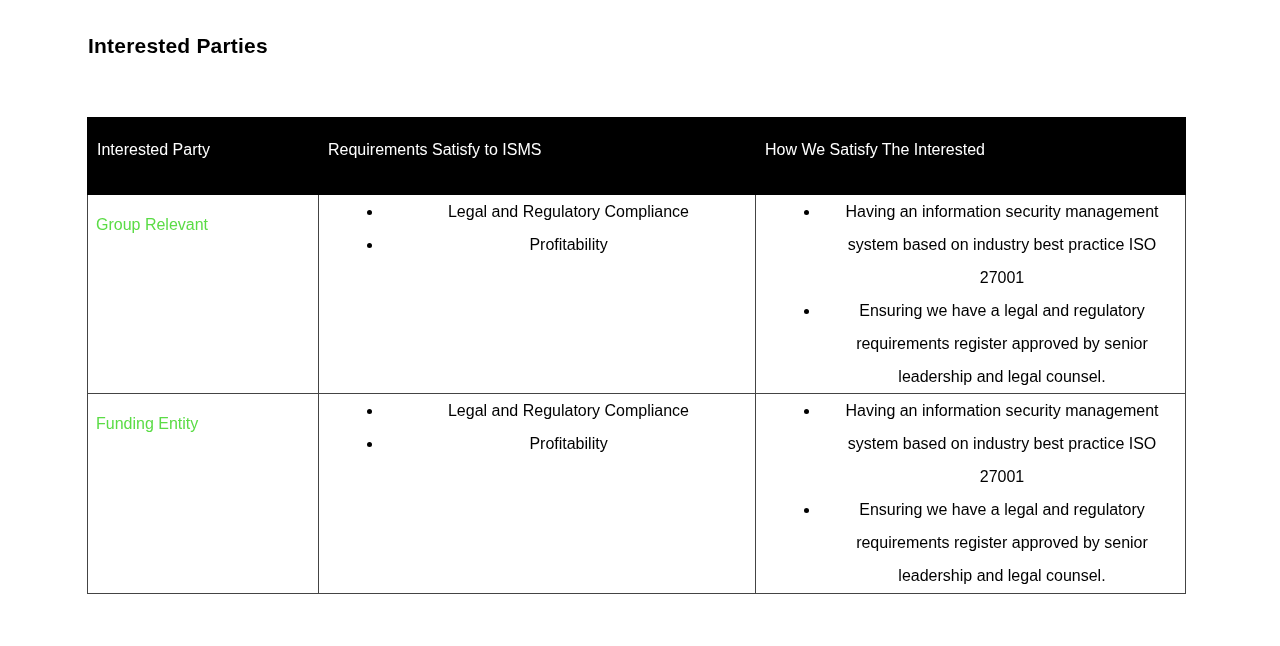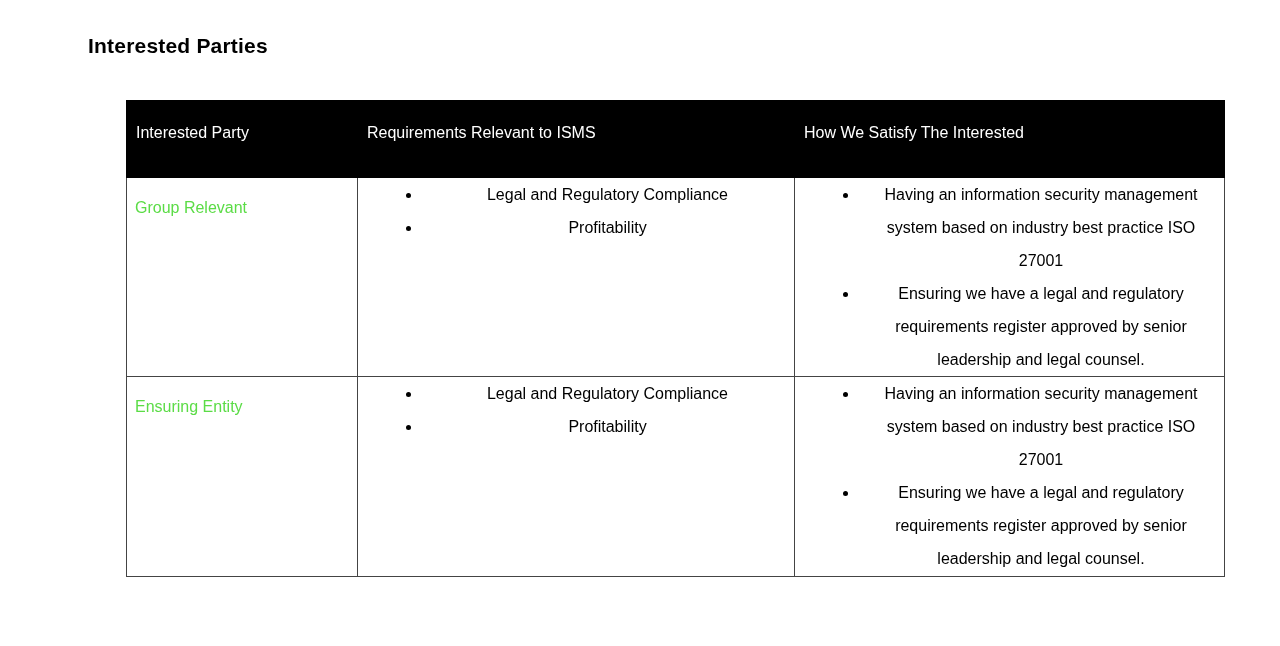--- a/index.html
+++ b/index.html
@@ -21,26 +21,25 @@
     left: 88px;
     top: 34px;
     font-size: 21px;
     font-weight: bold;
     color: #000000;
     letter-spacing: 0.2px;
   }
   table.parties-table {
     position: absolute;
     left: 87px;
-    top: 100px;
+    top: 117px;
     width: 1098px;
     border-collapse: collapse;
     table-layout: fixed;
     font-size: 16px;
-    margin-left: 39px;
   }
   table.parties-table col.c1 { width: 231px; }
   table.parties-table col.c2 { width: 437px; }
   table.parties-table col.c3 { width: 430px; }
 
   table.parties-table th {
     background: #000000;
     color: #ffffff;
     font-weight: normal;
     text-align: left;
@@ -85,21 +84,21 @@
 
   <table class="parties-table">
     <colgroup>
       <col class="c1">
         <col class="c2">
         <col class="c3">
     </colgroup>
     <thead>
       <tr>
         <th>Interested Party</th>
-        <th>Requirements Relevant to ISMS</th>
+        <th>Requirements Satisfy to ISMS</th>
         <th>How We Satisfy The Interested</th>
       </tr>
     </thead>
     <tbody>
       <tr class="row-1">
         <td>
           <div class="party-name">Group Relevant</div>
         </td>
         <td>
           <ul>
@@ -109,21 +108,21 @@
         </td>
         <td>
           <ul>
             <li>Having an information security management system based on industry best practice ISO 27001</li>
             <li>Ensuring we have a legal and regulatory requirements register approved by senior leadership and legal counsel.</li>
           </ul>
         </td>
       </tr>
       <tr class="row-2">
         <td>
-          <div class="party-name">Ensuring Entity</div>
+          <div class="party-name">Funding Entity</div>
         </td>
         <td>
           <ul>
             <li>Legal and Regulatory Compliance</li>
             <li>Profitability</li>
           </ul>
         </td>
         <td>
           <ul>
             <li>Having an information security management system based on industry best practice ISO 27001</li>

